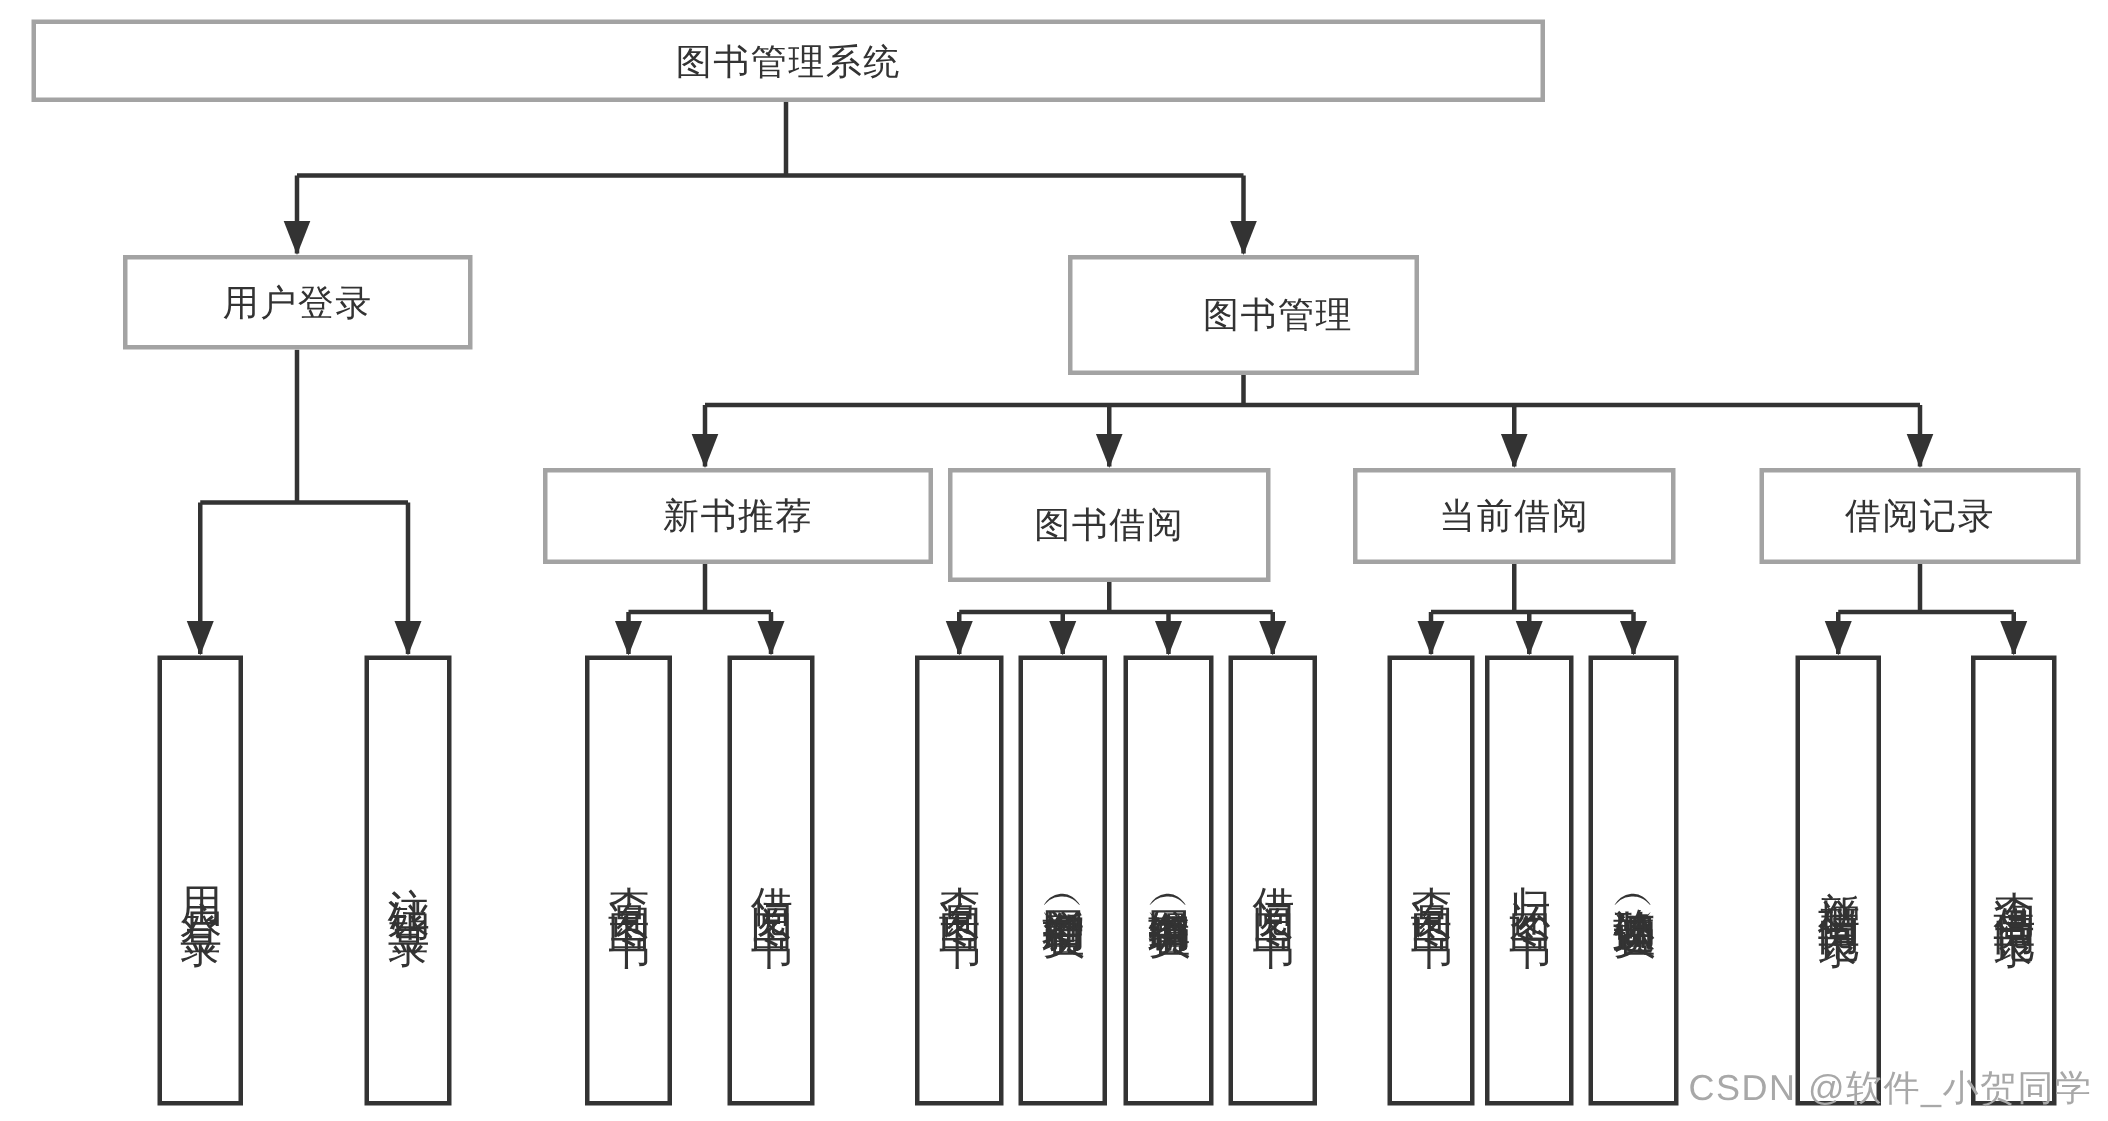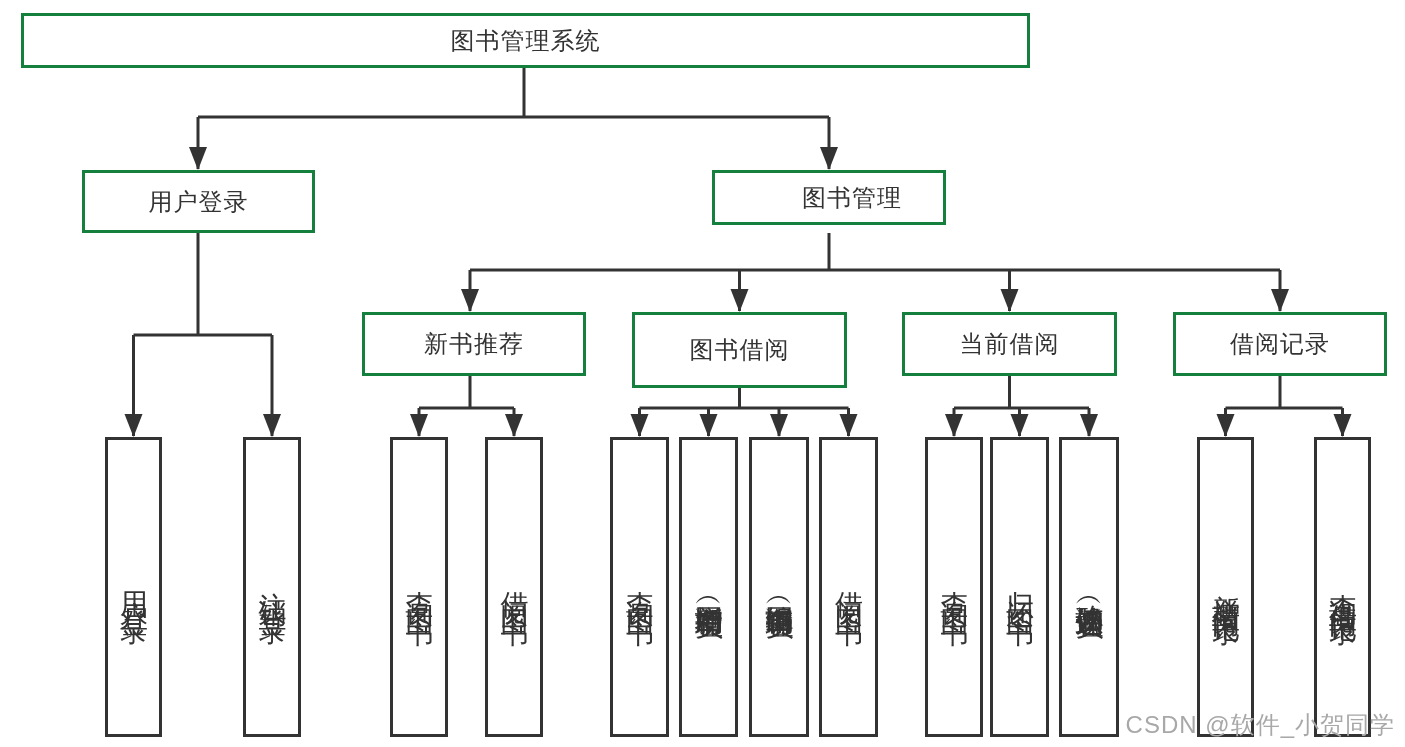--- a/index.html
+++ b/index.html
@@ -21,21 +21,21 @@
     stroke-width: 3;
     fill: none;
   }
   #connectors line.drop {
     stroke: #333333;
     stroke-width: 3;
   }
   .hbox {
     position: absolute;
     box-sizing: border-box;
-    border: 3px solid #15803d;
+    border: 3px solid #a3a3a3;
     background: #ffffff;
     display: flex;
     align-items: center;
     justify-content: center;
     font-size: 24px;
     color: #333333;
     letter-spacing: 1px;
   }
   .vbox {
     position: absolute;
@@ -113,25 +113,25 @@
     <line class="drop" x1="1342.5" y1="408" x2="1342.5" y2="436" marker-end="url(#arw)"></line>
   </svg>
 
   <div class="hbox" style="left:21px; top:13px; width:1009px; height:55px;">
     <span>图书管理系统</span>
   </div>
 
   <div class="hbox" style="left:82px; top:170px; width:233px; height:63px;">
     <span>用户登录</span>
   </div>
-  <div class="hbox" style="left:712px; top:170px; width:234px; height:55px;padding-left:46px;">
+  <div class="hbox" style="left:712px; top:170px; width:234px; height:80px;padding-left:46px;">
     <span>图书管理</span>
   </div>
 
-  <div class="hbox" style="left:362px; top:312px; width:224px; height:64px;">
+  <div class="hbox" style="left:362px; top:312px; width:260px; height:64px;">
     <span>新书推荐</span>
   </div>
   <div class="hbox" style="left:632px; top:312px; width:215px; height:76px;">
     <span>图书借阅</span>
   </div>
   <div class="hbox" style="left:902px; top:312px; width:215px; height:64px;">
     <span>当前借阅</span>
   </div>
   <div class="hbox" style="left:1173px; top:312px; width:214px; height:64px;">
     <span>借阅记录</span>

